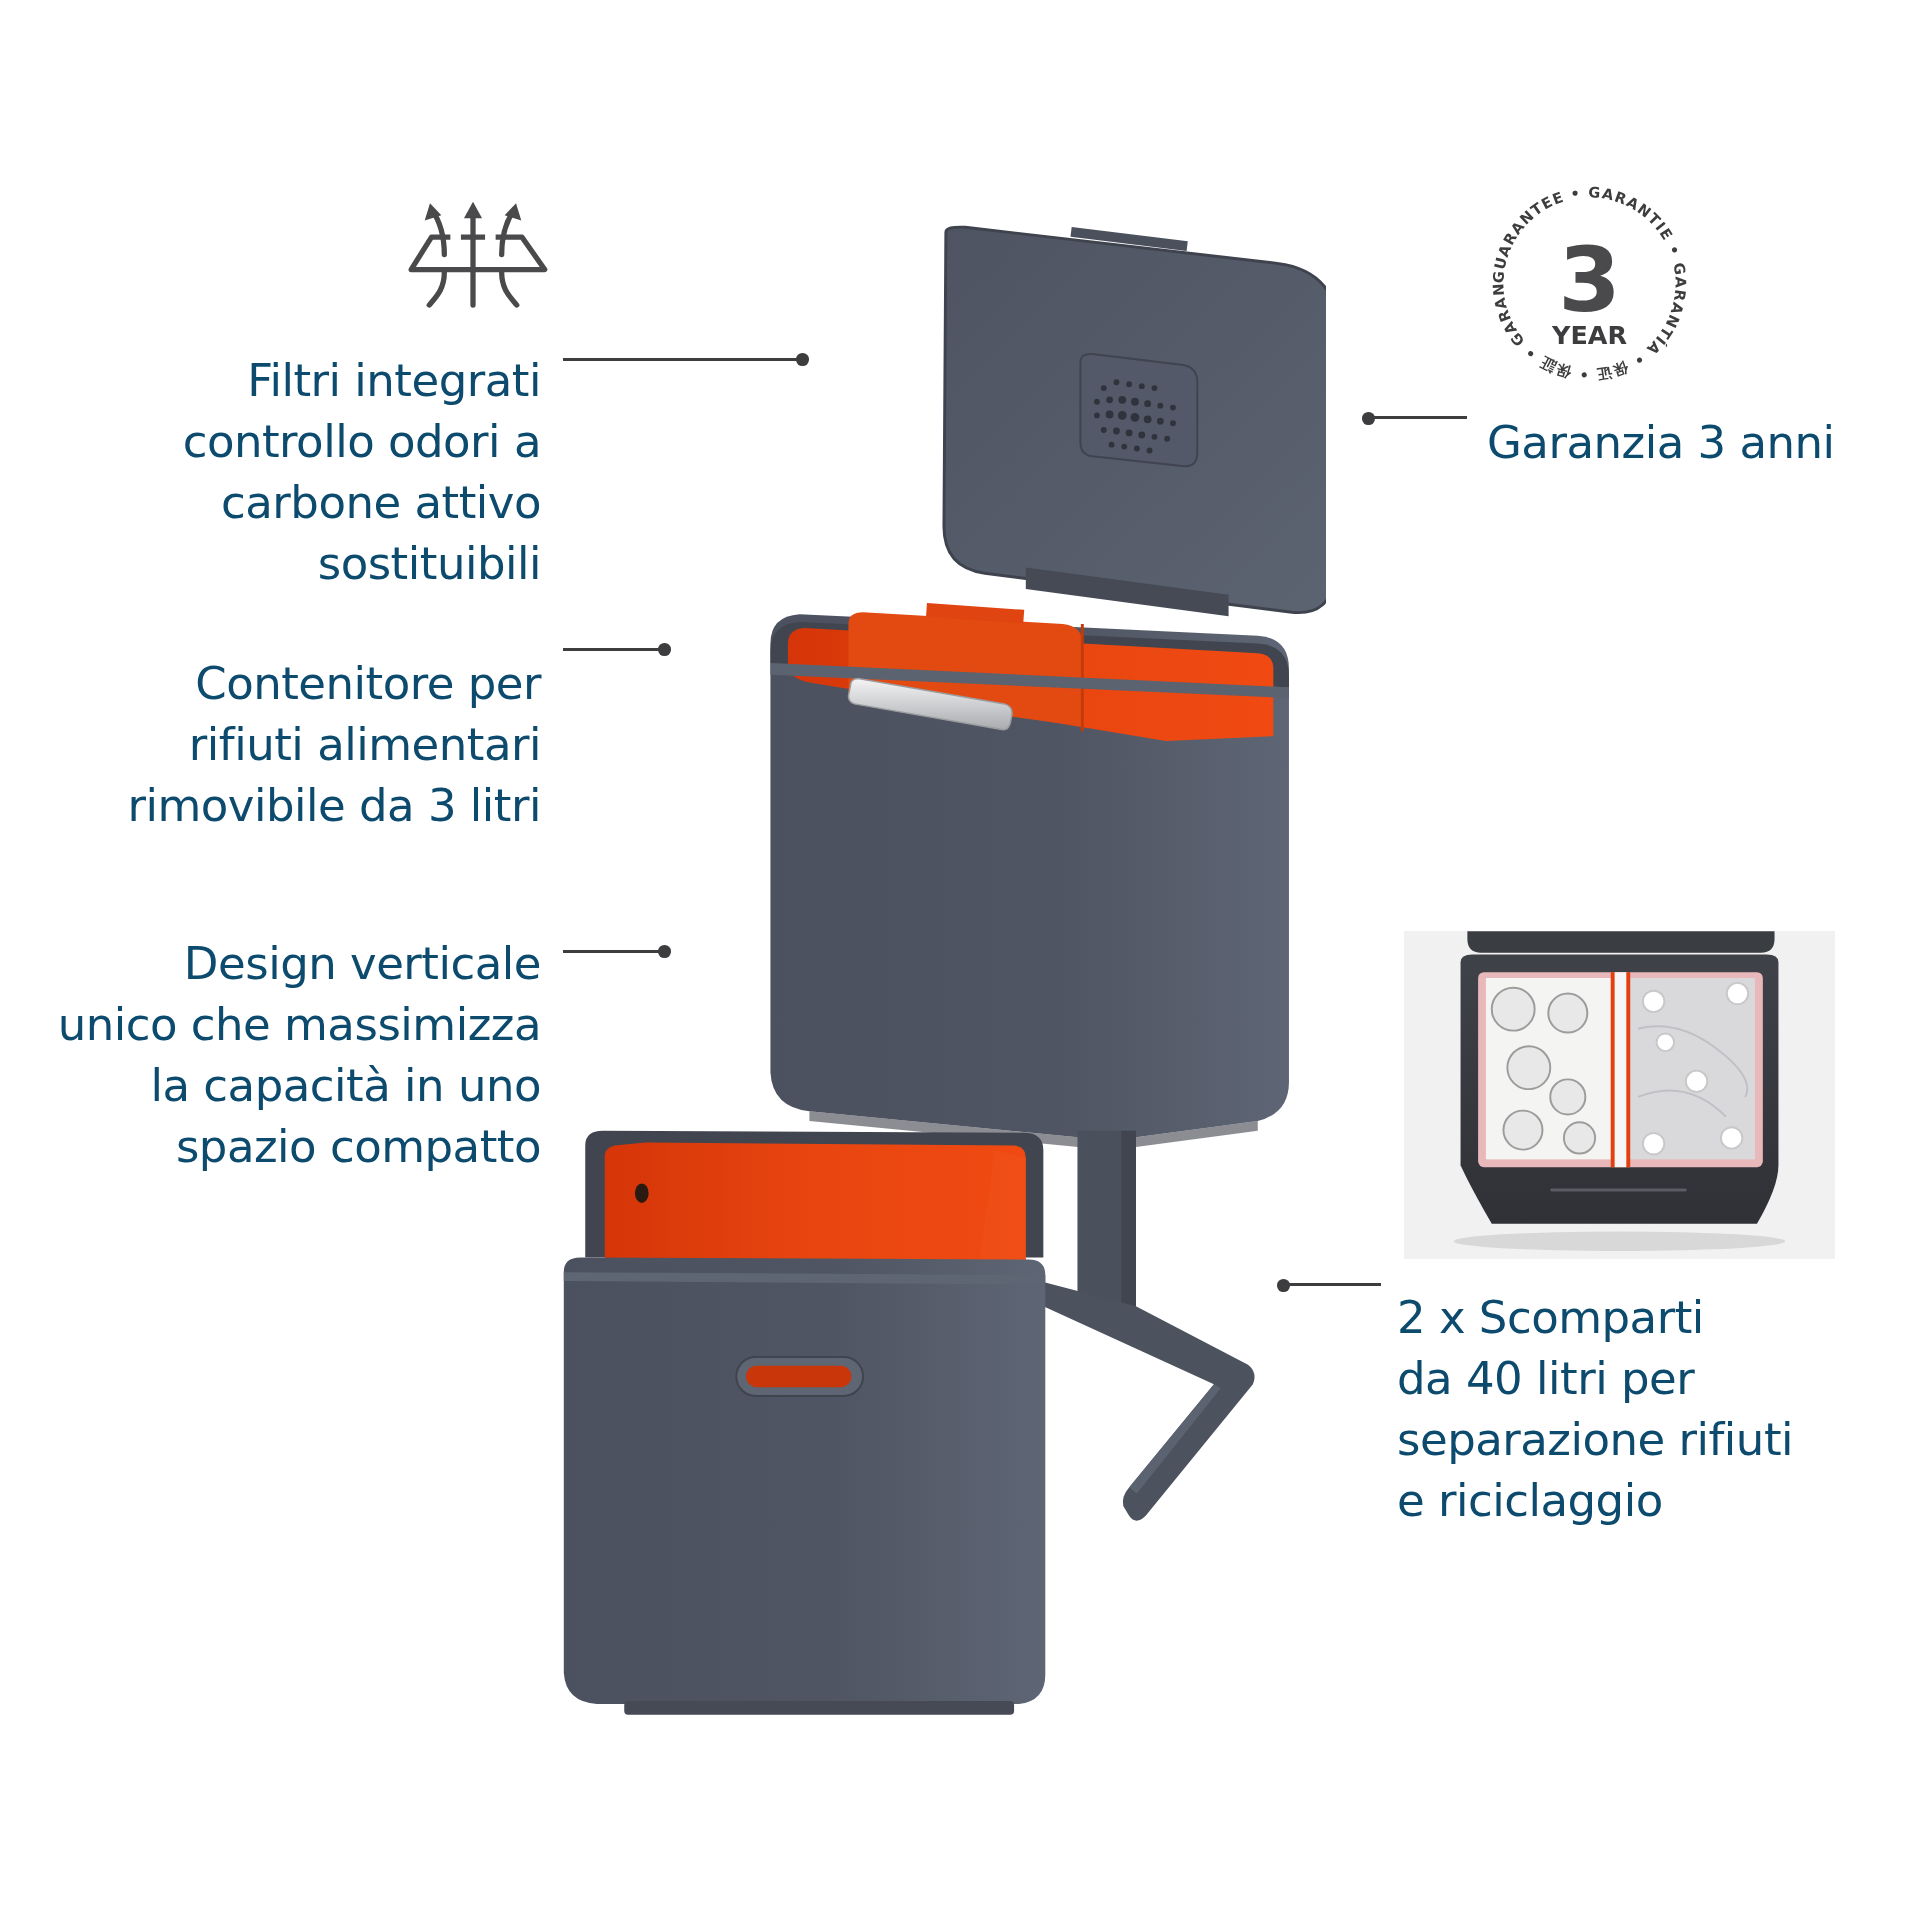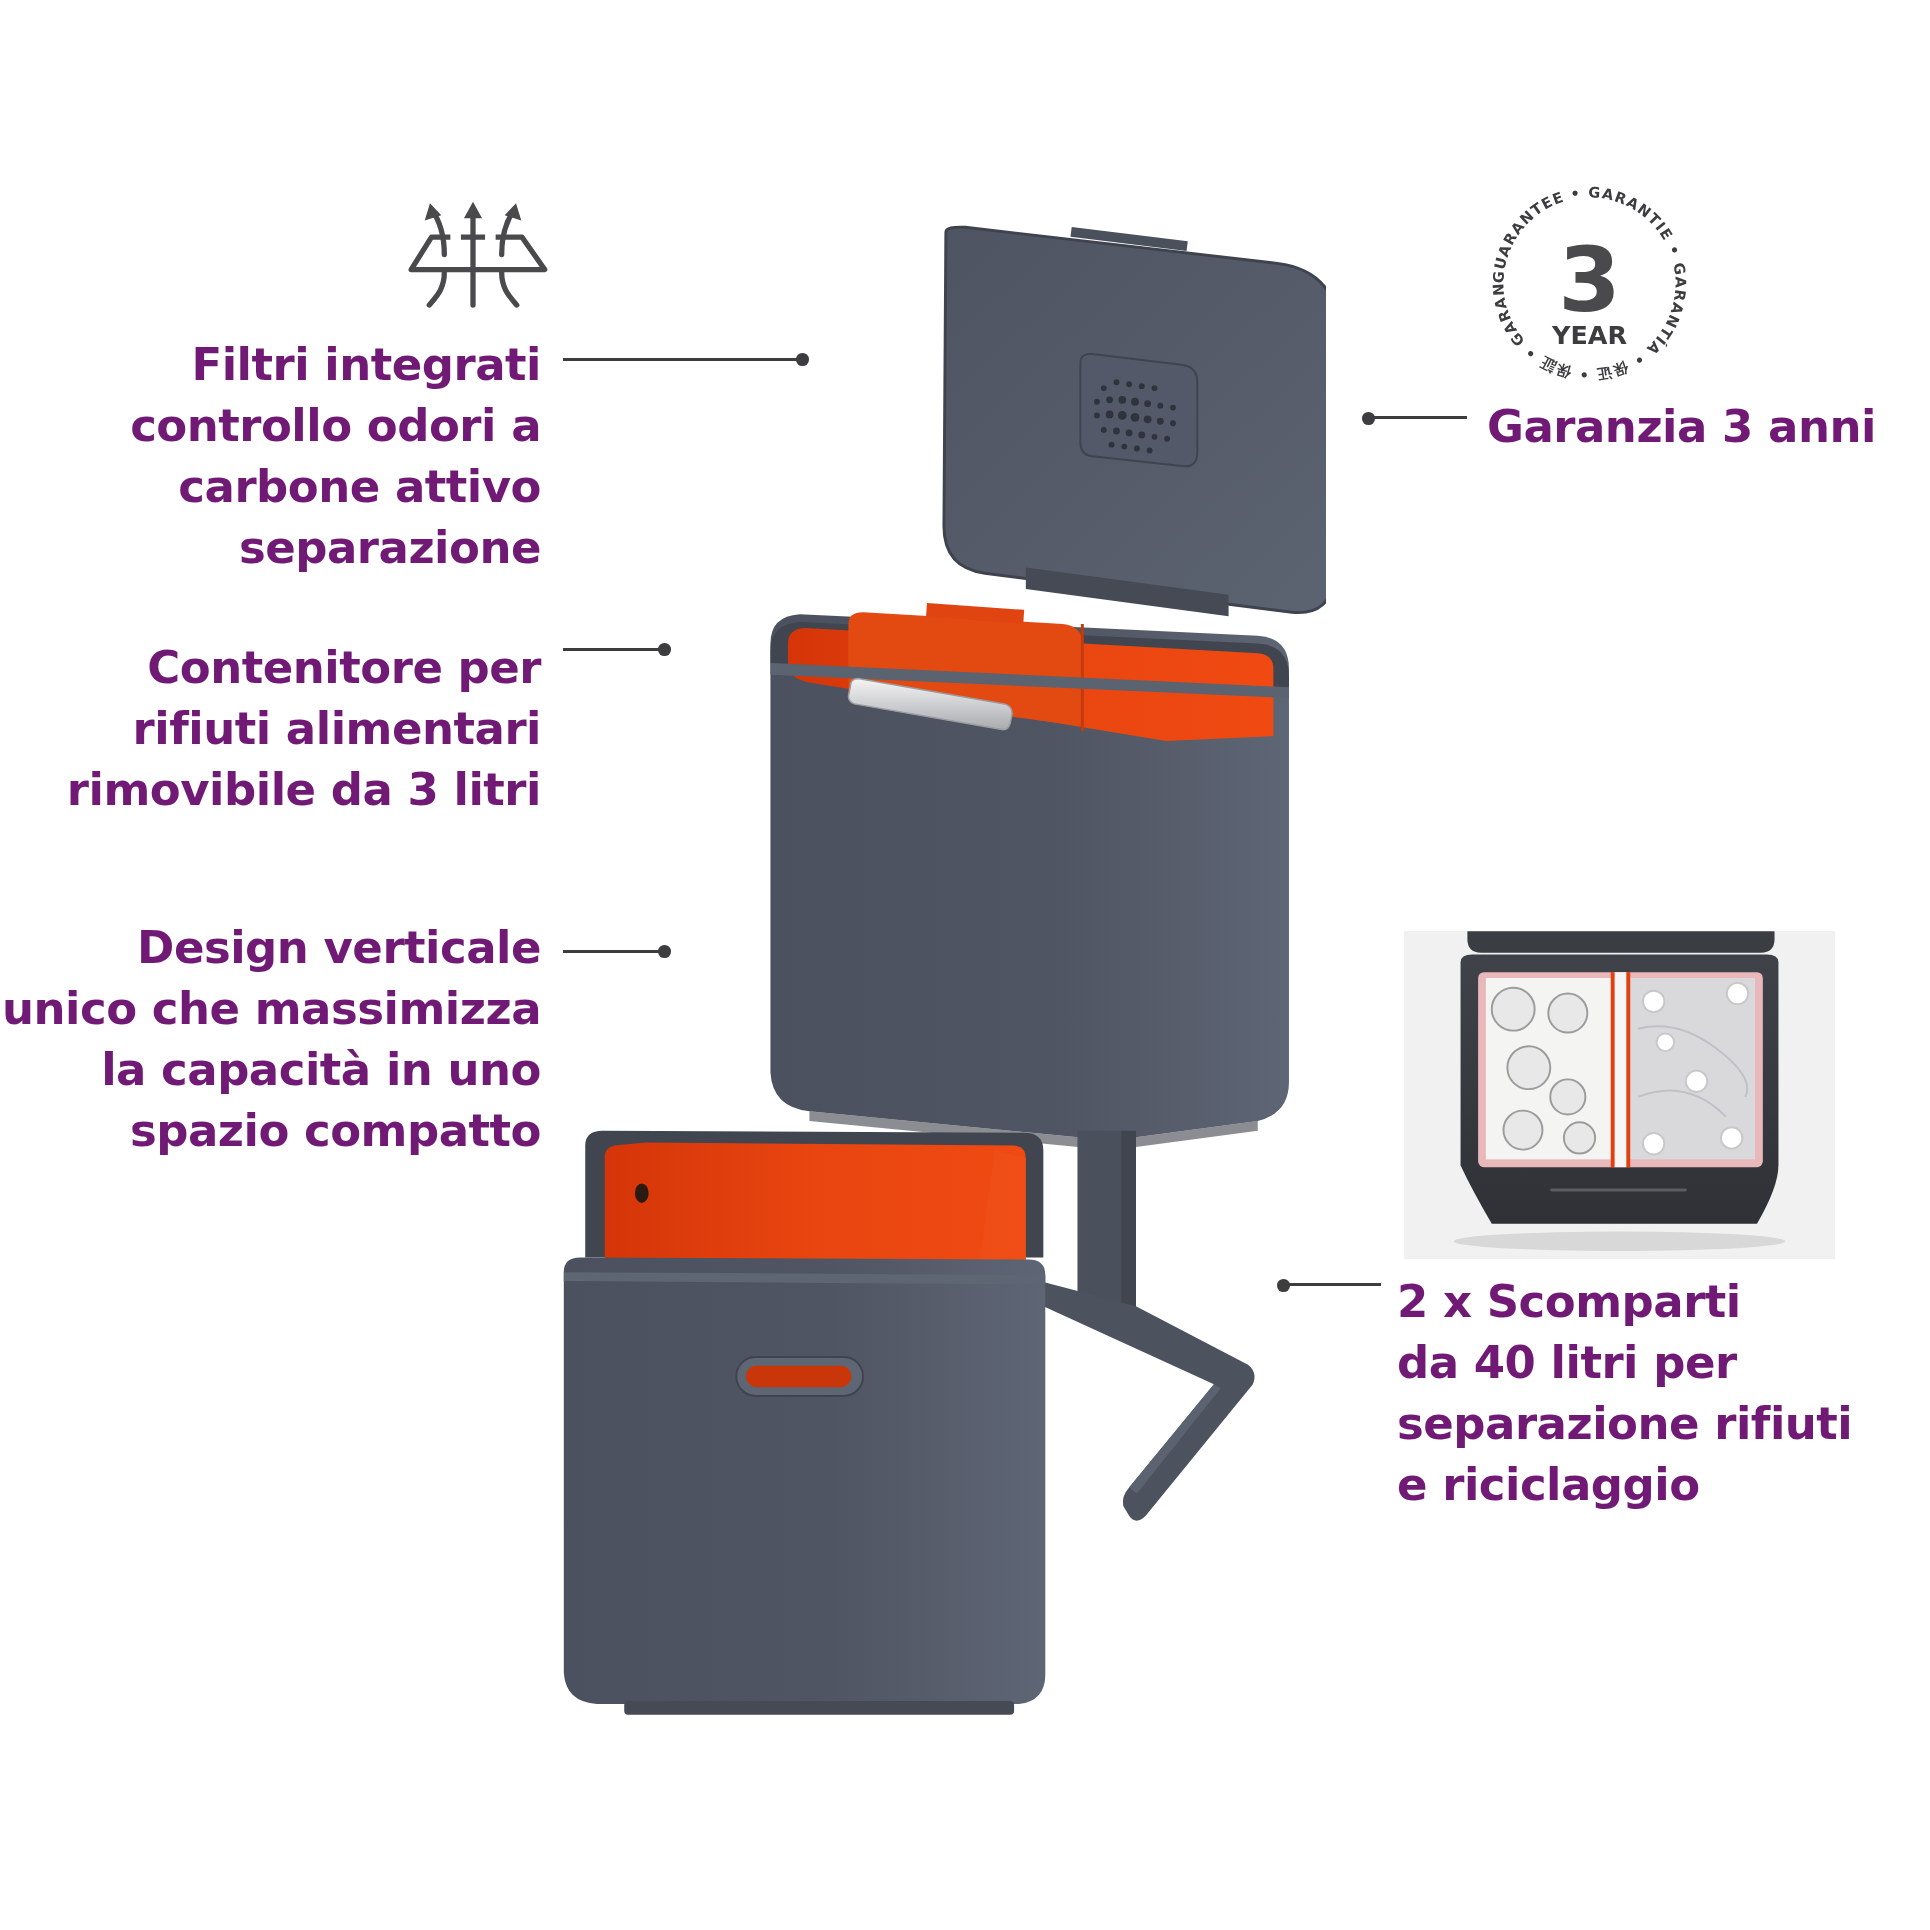--- a/index.html
+++ b/index.html
@@ -1,17 +1,17 @@
 <!DOCTYPE html>
 <html><head>
 <meta charset="utf-8">
 <style>
   html,body{margin:0;padding:0;background:#ffffff;}
   body{width:1931px;height:1931px;position:relative;overflow:hidden;font-family:"DejaVu Sans","Liberation Sans",sans-serif;color:#3d3d3f;}
-  .feature{position:absolute;font-weight:bold;font-size:45px;line-height:61px;letter-spacing:-0.5px;color:#701a75;}
+  .feature{position:absolute;font-weight:normal;font-size:45px;line-height:61px;letter-spacing:-0.5px;color:#0c4a6e;margin-top:16px;}
   .feature.right-align{text-align:right;}
   .feature div{white-space:nowrap;}
   .connector{position:absolute;height:2.9px;background:#3d3d3f;}
   .dot{position:absolute;width:12.7px;height:12.7px;border-radius:50%;background:#3d3d3f;}
   .abs{position:absolute;}
   .badge-svg text{font-family:"DejaVu Sans","Liberation Sans",sans-serif;}
 </style>
 </head>
 <body>
 
@@ -30,21 +30,21 @@
     <polygon points="167,10 152,26 174,33"></polygon>
   </g>
   <rect x="80" y="50" width="14" height="12" fill="#fff"></rect>
   <rect x="126" y="50" width="14" height="12" fill="#fff"></rect>
 </svg>
 
 <div class="feature right-align" style="right:1390px;top:334px;">
   <div>Filtri integrati</div>
   <div>controllo odori a</div>
   <div>carbone attivo</div>
-  <div>separazione</div>
+  <div>sostituibili</div>
 </div>
 <div class="connector" style="left:563px;top:358px;width:239px;"></div>
 <div class="dot" style="left:796px;top:353px;"></div>
 
 <div class="feature right-align" style="right:1390px;top:637px;">
   <div>Contenitore per</div>
   <div>rifiuti alimentari</div>
   <div>rimovibile da 3 litri</div>
 </div>
 <div class="connector" style="left:563px;top:648px;width:102px;"></div>

